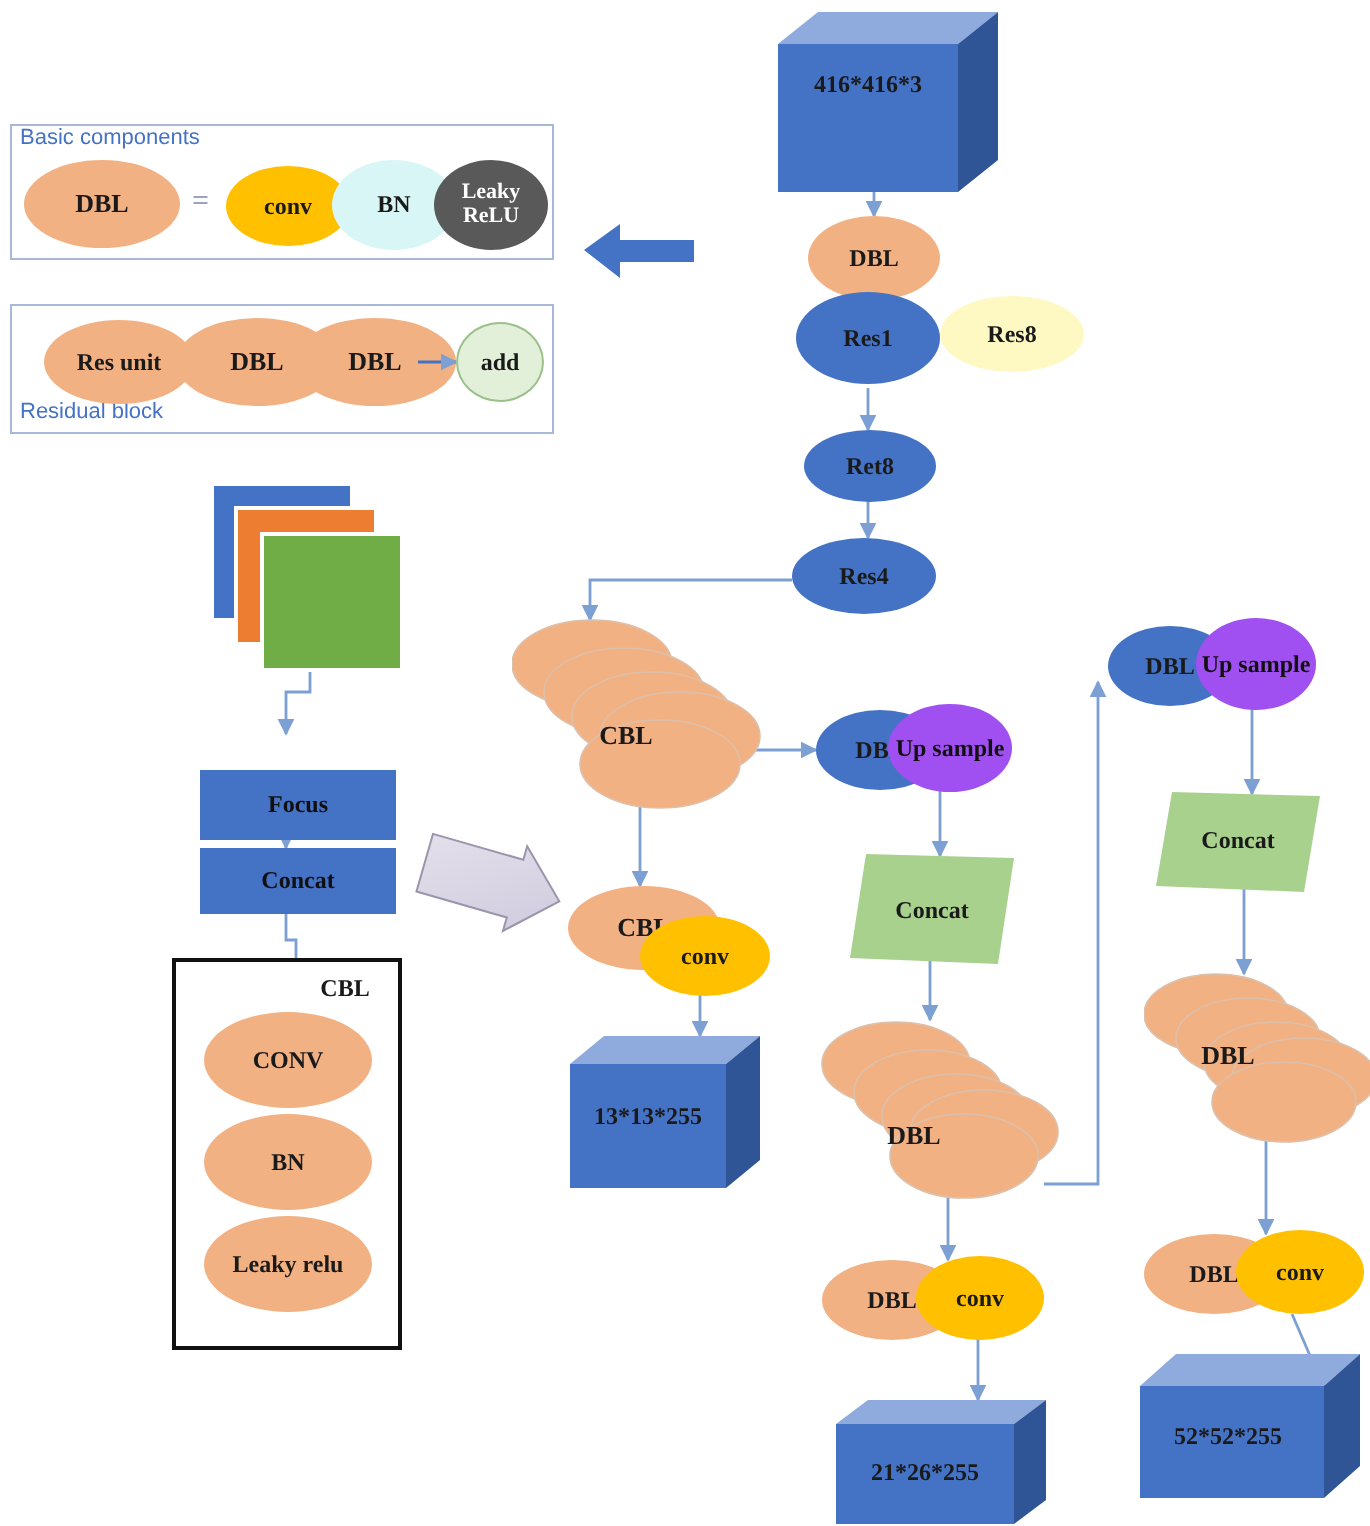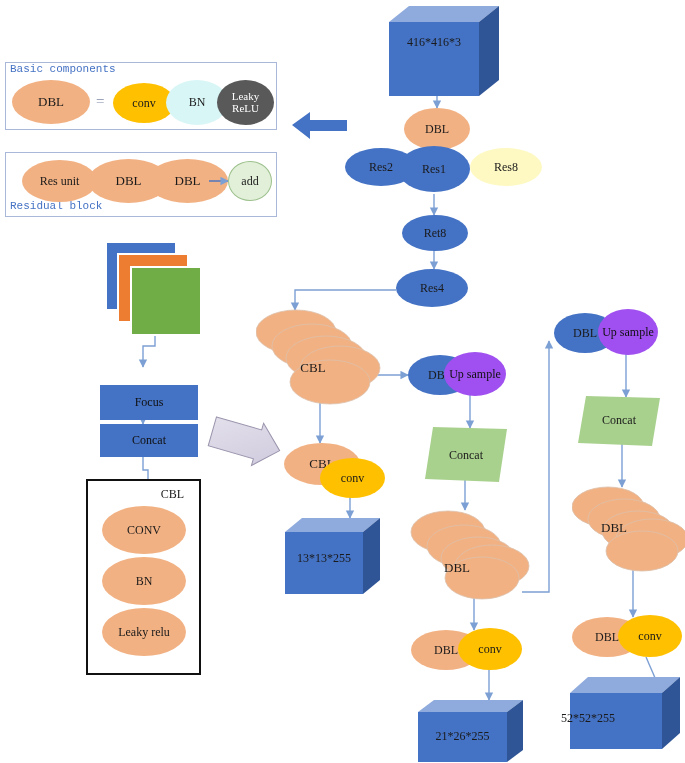--- a/index.html
+++ b/index.html
@@ -1,22 +1,22 @@
 <!DOCTYPE html>
 <html><head>
 <meta charset="utf-8">
 <style>
   html,body{margin:0;padding:0;background:#ffffff;}
   body{width:685px;height:763px;position:relative;overflow:hidden;
        font-family:"Liberation Serif","DejaVu Serif",serif;}
   #stage{position:absolute;left:0;top:0;width:685px;height:763px;}
   .node{position:absolute;display:flex;align-items:center;justify-content:center;
-        text-align:center;line-height:1.05;color:#1a1a1a;box-sizing:border-box;}
+        text-align:center;line-height:1.05;color:#1a1a1a;box-sizing:border-box;font-weight:bold;}
   .ell{border-radius:50%;}
-  .lbl{position:absolute;color:#4472C4;font-size:11px;font-family:Liberation Mono, monospace;}
+  .lbl{position:absolute;color:#4472C4;font-size:11px;font-family:Liberation Sans, sans-serif;}
   .legendbox{position:absolute;border:1px solid #A9B8D8;background:#fff;box-sizing:border-box;}
   .hardbox{position:absolute;border:2px solid #111;background:#fff;box-sizing:border-box;}
   .sq{position:absolute;border:2px solid #ffffff;box-sizing:border-box;}
   svg.ov{position:absolute;left:0;top:0;width:685px;height:763px;pointer-events:none;}
   .eq{position:absolute;color:#7e8aa8;font-size:15px;}
   .z1{z-index:1}.z2{z-index:2}.z3{z-index:3}.z4{z-index:4}.z5{z-index:5}
 </style>
 </head>
 <body>
 
@@ -109,21 +109,20 @@
     <svg viewBox="0 0 110 92" style="width:110px;height:92px;">
       <polygon points="0,16 20,0 110,0 90,16" fill="#8FAADC"></polygon>
       <polygon points="90,16 110,0 110,74 90,90" fill="#2F5597"></polygon>
       <rect x="0" y="16" width="90" height="74" fill="#4472C4"></rect>
     </svg>
   </div>
   <div class="node z3" style="left:389px;top:30px;width:90px;height:24px;font-size:12px;">416*416*3</div>
 
   <div class="node ell z3" style="left:404px;top:108px;width:66px;height:42px;background:#F2B183;font-size:12px;">DBL</div>
 
-  <div class="node ell z3" style="left:345px;top:148px;width:72px;height:38px;background:#4472C4;font-size:12px;">Res2</div>
   <div class="node ell z4" style="left:398px;top:146px;width:72px;height:46px;background:#4472C4;font-size:12px;">Res1</div>
   <div class="node ell z3" style="left:470px;top:148px;width:72px;height:38px;background:#fef9c3;font-size:12px;">Res8</div>
 
   <div class="node ell z3" style="left:402px;top:215px;width:66px;height:36px;background:#4472C4;font-size:12px;">Ret8</div>
   <div class="node ell z3" style="left:396px;top:269px;width:72px;height:38px;background:#4472C4;font-size:12px;">Res4</div>
 
   <div class="sq z2" style="left:105px;top:241px;width:72px;height:70px;background:#4472C4;"></div>
   <div class="sq z3" style="left:117px;top:253px;width:72px;height:70px;background:#ED7D31;"></div>
   <div class="sq z4" style="left:130px;top:266px;width:72px;height:70px;background:#70AD47;"></div>
 
@@ -222,15 +221,15 @@
   <div class="node ell z3" style="left:572px;top:617px;width:70px;height:40px;background:#F2B183;font-size:12px;">DBL</div>
   <div class="node ell z4" style="left:618px;top:615px;width:64px;height:42px;background:#FFC000;font-size:12px;">conv</div>
 
   <div class="z2" style="position:absolute;left:570px;top:677px;width:110px;height:72px;">
     <svg viewBox="0 0 110 72" style="width:110px;height:72px;">
       <polygon points="0,16 18,0 110,0 92,16" fill="#8FAADC"></polygon>
       <polygon points="92,16 110,0 110,56 92,72" fill="#2F5597"></polygon>
       <rect x="0" y="16" width="92" height="56" fill="#4472C4"></rect>
     </svg>
   </div>
-  <div class="node z3" style="left:542px;top:708px;width:92px;height:20px;font-size:12px;">52*52*255</div>
+  <div class="node z3" style="left:568px;top:708px;width:92px;height:20px;font-size:12px;">52*52*255</div>
 
 </div>
 
 </body></html>

